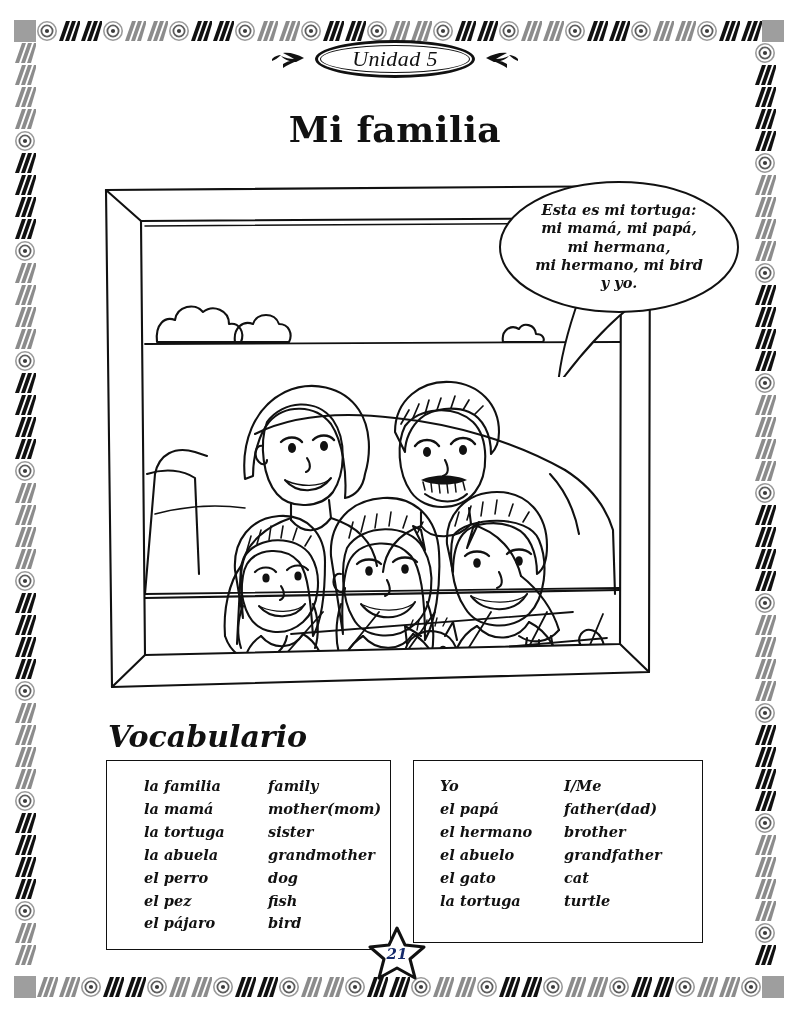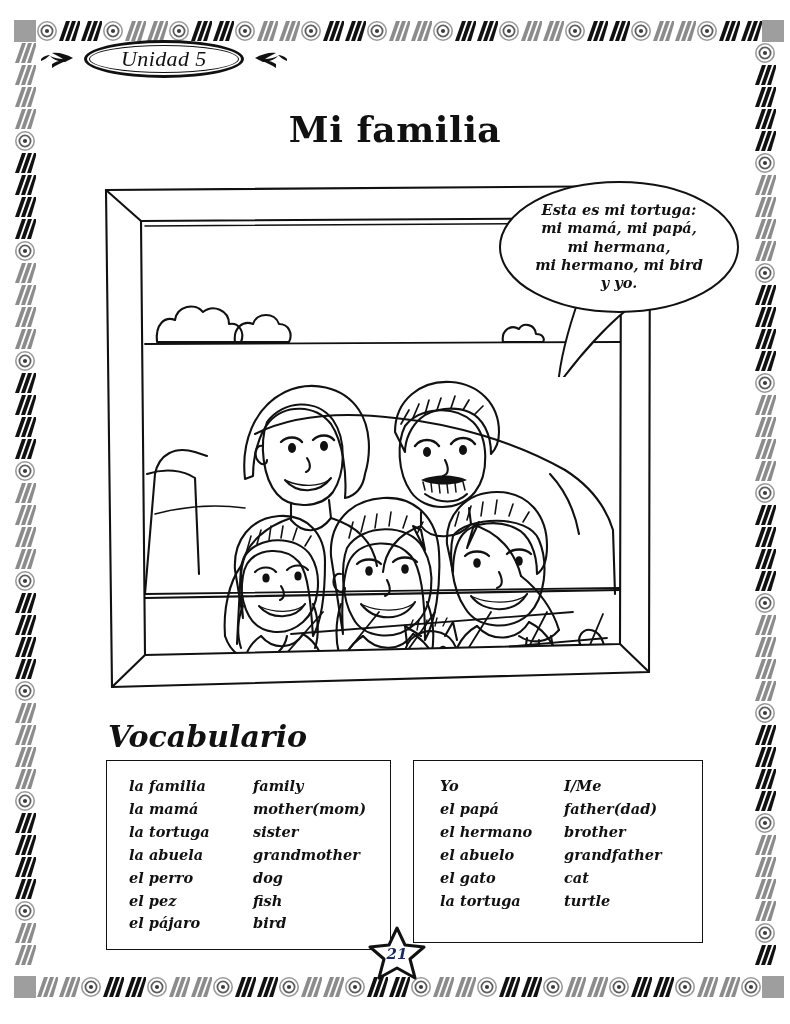--- a/index.html
+++ b/index.html
@@ -8,21 +8,21 @@
 
   
   #page-border{position:absolute;left:0;top:0;width:790px;height:1024px;pointer-events:none;}
   #page-border svg{display:block;}
 
   
   #content{position:absolute;left:40px;top:34px;width:710px;height:950px;}
 
   
   .unidad-row{position:absolute;left:0;top:6px;width:710px;
-              display:flex;align-items:center;justify-content:flex-start;gap:10px;}
+              display:flex;align-items:center;justify-content:center;gap:10px;}
   .flourish{width:34px;height:30px;flex:0 0 auto;}
   .unidad-oval{border:3px solid #111;border-radius:50%;
                padding:3px 34px;position:relative;background:#fff;}
   .unidad-oval::after{content:"";position:absolute;left:2px;top:2px;right:2px;bottom:2px;
                border:1px solid #111;border-radius:50%;}
   .unidad-label{font-style:italic;font-size:22px;font-weight:400;
                font-family:"Liberation Serif",serif;letter-spacing:.4px;
                position:relative;z-index:2;white-space:nowrap;}
 
   
@@ -47,21 +47,21 @@
                  font-style:italic;font-weight:bold;font-size:30px;
                  font-family:"DejaVu Serif","Liberation Serif",serif;}
 
   .vocab-tables{position:absolute;left:66px;top:726px;width:600px;
                 display:flex;gap:22px;align-items:flex-start;}
   .vocab-box{border:1.6px solid #111;background:#fff;box-sizing:border-box;}
   .vocab-box.left{width:285px;padding:14px 0 14px 22px;}
   .vocab-box.right{width:290px;padding:14px 0 30px 26px;}
   .vocab-row{display:flex;font-style:italic;font-weight:bold;font-size:14.5px;
              line-height:1.58;font-family:"DejaVu Serif","Liberation Serif",serif;}
-  .vocab-box.left .v-es{width:124px;flex:0 0 124px;}
+  .vocab-box.left .v-es{width:124px;flex:0 0 124px;margin-left:15px;}
   .vocab-box.right .v-es{width:124px;flex:0 0 124px;}
   .v-en{flex:1 1 auto;}
 
   
   #page-number{position:absolute;left:368px;top:926px;width:58px;height:55px;}
   #page-number svg{display:block;}
   .pagenum-text{position:absolute;left:0;top:19px;width:58px;text-align:center;
                 font-style:italic;font-weight:bold;font-size:15px;color:#152a6b;
                 font-family:"DejaVu Serif","Liberation Serif",serif;}
 </style>

